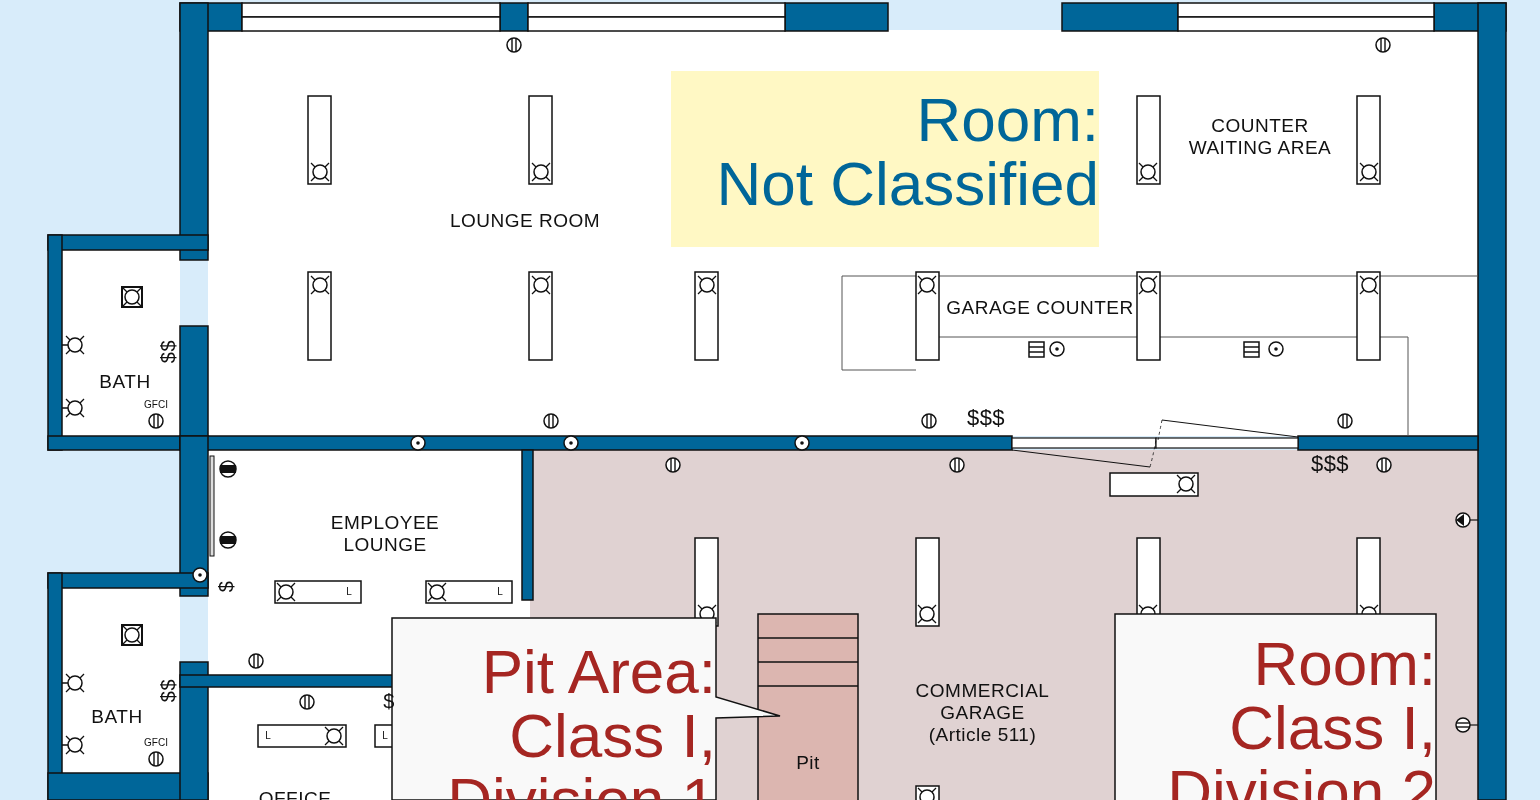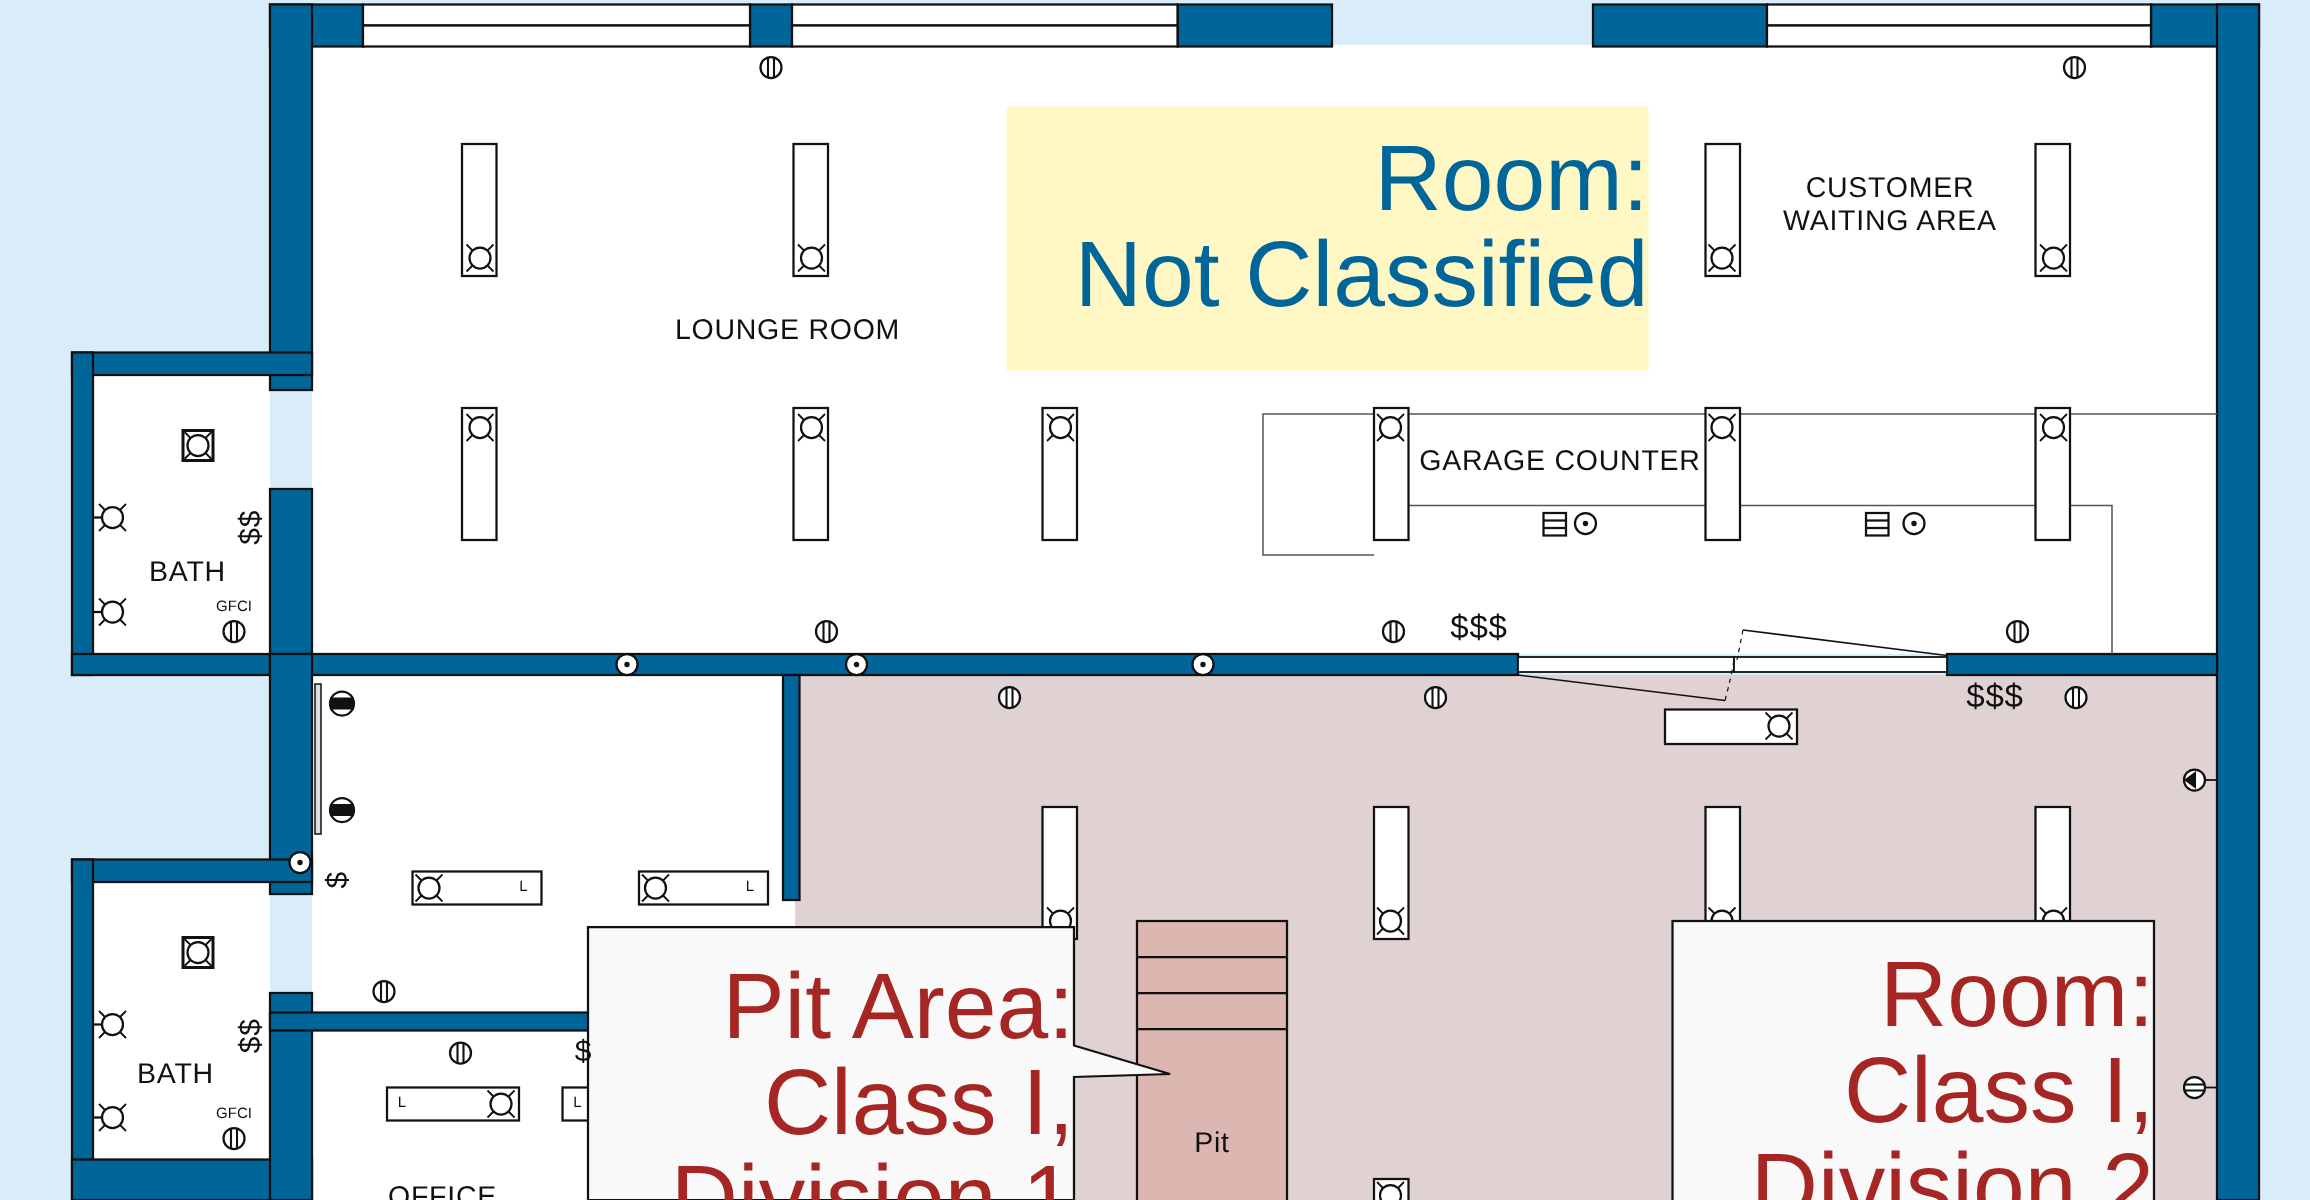--- a/index.html
+++ b/index.html
@@ -230,28 +230,33 @@
   </g>
 
   <rect x="671" y="71" width="428" height="176" fill="#fff8c4"></rect>
 
   <path d="M392 618 L716 618 L716 697 L780 716 L716 718 L716 800 L392 800 Z" fill="#f9f9f9" stroke="#111" stroke-width="1.5"></path>
 
   <rect x="1115" y="614" width="321" height="190" fill="#f9f9f9" stroke="#111" stroke-width="1.5"></rect>
 </svg>
 
 <div class="lbl small" style="left:420px;top:210px;width:210px;">LOUNGE ROOM</div>
-<div class="lbl small" style="left:1170px;top:115px;width:180px;">CUSTOMER
+<div class="lbl small" style="left:1170px;top:115px;width:180px;">COUNTER
 WAITING AREA</div>
 <div class="lbl small" style="left:940px;top:297px;width:200px;">GARAGE COUNTER</div>
 <div class="lbl small" style="left:85px;top:371px;width:80px;">BATH</div>
 <div class="lbl tiny" style="left:136px;top:399px;width:40px;">GFCI</div>
 <div class="lbl small" style="left:77px;top:706px;width:80px;">BATH</div>
 <div class="lbl tiny" style="left:136px;top:737px;width:40px;">GFCI</div>
+<div class="lbl small" style="left:300px;top:512px;width:170px;">EMPLOYEE
+LOUNGE</div>
 <div class="lbl small" style="left:240px;top:788px;width:110px;">OFFICE</div>
+<div class="lbl small" style="left:885px;top:680px;width:195px;">COMMERCIAL
+GARAGE
+(Article 511)</div>
 <div class="lbl small" style="left:778px;top:752px;width:60px;">Pit</div>
 
 <div class="lbl tiny" style="left:343px;top:586px;width:12px;">L</div>
 <div class="lbl tiny" style="left:494px;top:586px;width:12px;">L</div>
 <div class="lbl tiny" style="left:262px;top:730px;width:12px;">L</div>
 <div class="lbl tiny" style="left:379px;top:730px;width:12px;">L</div>
 
 <div class="lbl" style="left:958px;top:405px;width:56px;font-size:22px;">$$$</div>
 <div class="lbl" style="left:1302px;top:451px;width:56px;font-size:22px;">$$$</div>
 <div class="lbl" style="left:148px;top:340px;width:40px;font-size:20px;transform:rotate(-90deg);">$$</div>

